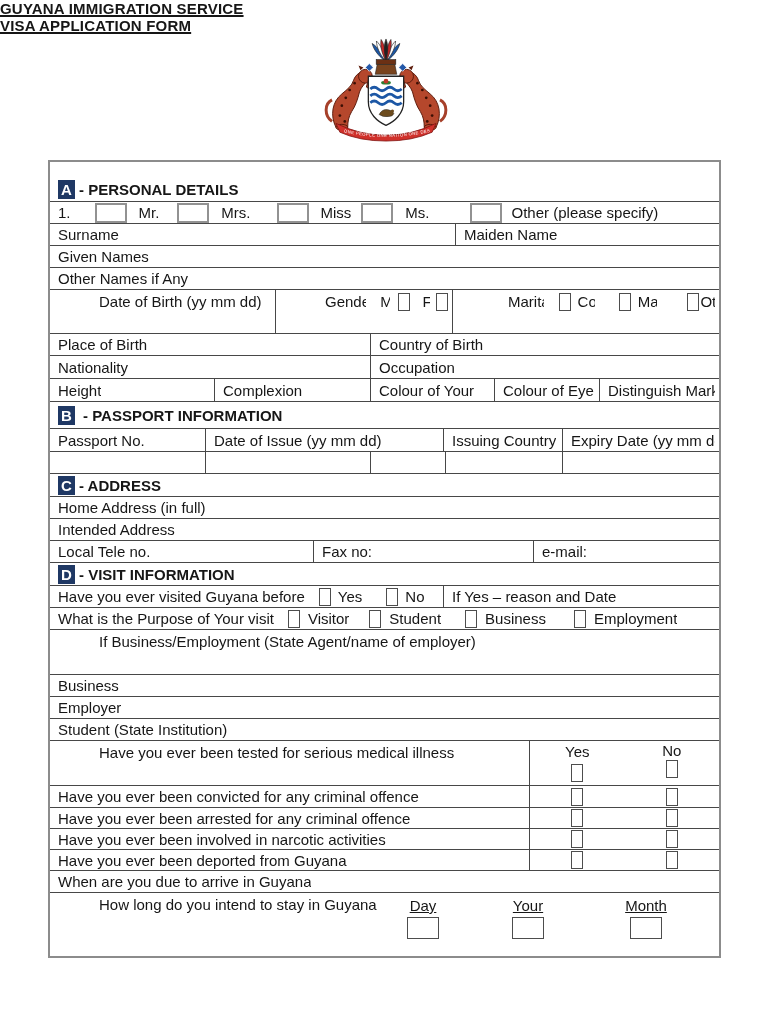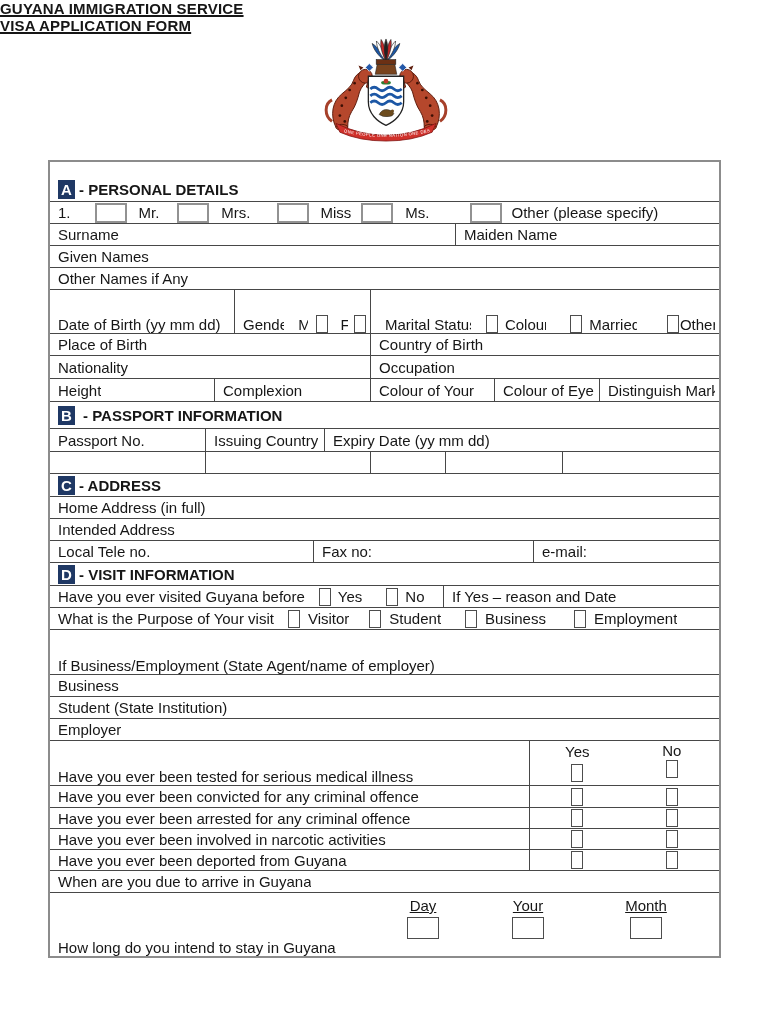--- a/index.html
+++ b/index.html
@@ -10,21 +10,21 @@
              text-decoration-thickness:2px;letter-spacing:.2px;}
   .arms{display:block;margin:3px auto 0 auto;}
 
   .form-table{position:absolute;left:48px;top:160px;width:673px;box-sizing:border-box;
               border:2px solid #8c8c8c;background:#fff;}
   .r{display:flex;align-items:center;border-bottom:1px solid #474747;box-sizing:border-box;position:relative;}
   .r:last-child{border-bottom:none;}
   .c{height:100%;display:flex;align-items:center;padding:0 4px 0 8px;box-sizing:border-box;min-width:0;}
   .br{border-right:1px solid #474747;}
   .f1{flex:1;}
-  .top{align-items:flex-end;padding-top:3px;}
+  .top{align-items:flex-start;padding-top:3px;margin-left:41px;}
   .h21{height:21px}.h22{height:22px}.h23{height:23px}.h27{height:27px}
   .h40{height:40px}.h44{height:44px}.h45{height:45px}.h63{height:63px}
   .w75{width:75px}.w105{width:105px}.w117{width:117px}.w119{width:119px}.w124{width:124px}
   .w136{width:136px}.w156{width:156px}.w165{width:165px}.w185{width:185px}
   .w220{width:220px}.w238{width:238px}.w263{width:263px}.w264{width:264px}.w394{width:394px}
 
   .lbl{white-space:nowrap;overflow:hidden;}
   .sec-row{font-weight:700;}
   .badge{width:17px;height:19px;background:#1f3864;color:#fff;font-weight:700;
          display:inline-flex;align-items:center;justify-content:center;font-size:15px;
@@ -234,20 +234,23 @@
       <div class="c">
         <span class="badge">B</span>
         <span class="lbl ml4">-  PASSPORT INFORMATION</span>
       </div>
     </div>
 
     <div class="r h23">
       <div class="c w156 br">
         <span class="lbl">Passport No.</span>
       </div>
+      <div class="c w238 br">
+        <span class="lbl">Date of Issue  (yy mm dd)</span>
+      </div>
       <div class="c w119 br">
         <span class="lbl">Issuing Country</span>
       </div>
       <div class="c f1">
         <span class="lbl">Expiry Date  (yy mm dd)</span>
       </div>
     </div>
 
     <div class="r h22">
       <div class="c w156 br"></div>
@@ -329,27 +332,27 @@
     </div>
 
     <div class="r h22">
       <div class="c f1">
         <span class="lbl">Business</span>
       </div>
     </div>
 
     <div class="r h22">
       <div class="c f1">
+        <span class="lbl">Employer</span>
+      </div>
+    </div>
+
+    <div class="r h22">
+      <div class="c f1">
         <span class="lbl">Student (State Institution)</span>
-      </div>
-    </div>
-
-    <div class="r h22">
-      <div class="c f1">
-        <span class="lbl">Employer</span>
       </div>
     </div>
 
     <div class="r h45" style="align-items:stretch">
       <div class="c f1 br top">
         <span class="lbl">Have you ever been  tested for serious medical illness</span>
       </div>
       <div class="ynzone">
         <div class="yncol">
           <span class="lbl">Yes</span>

